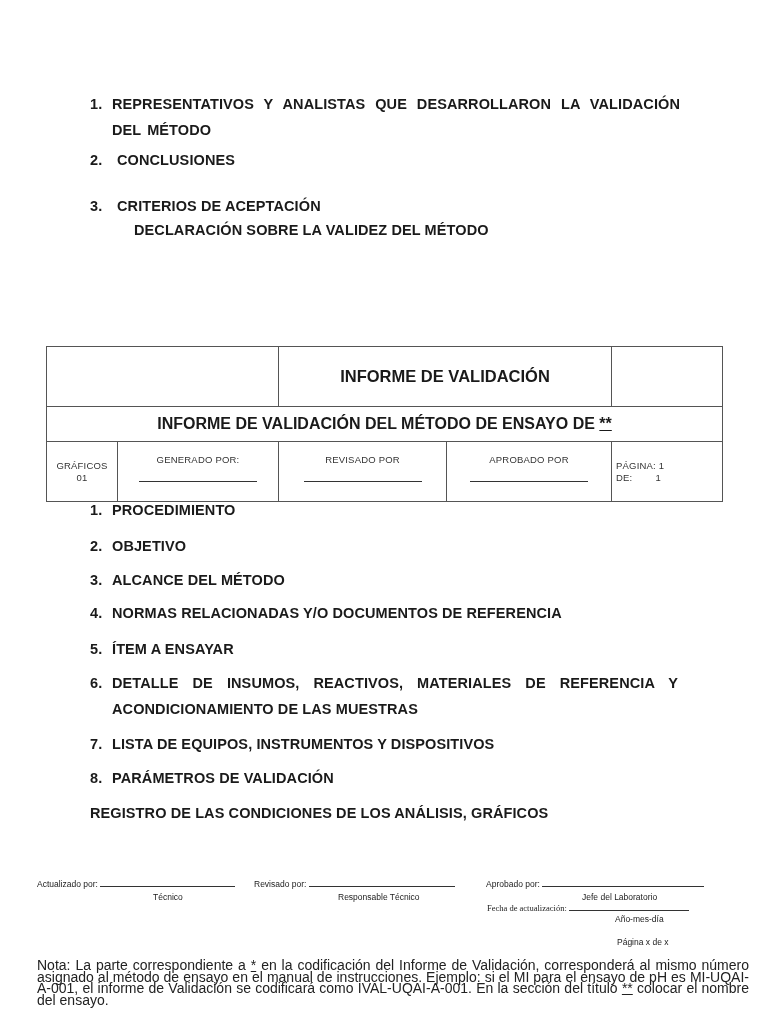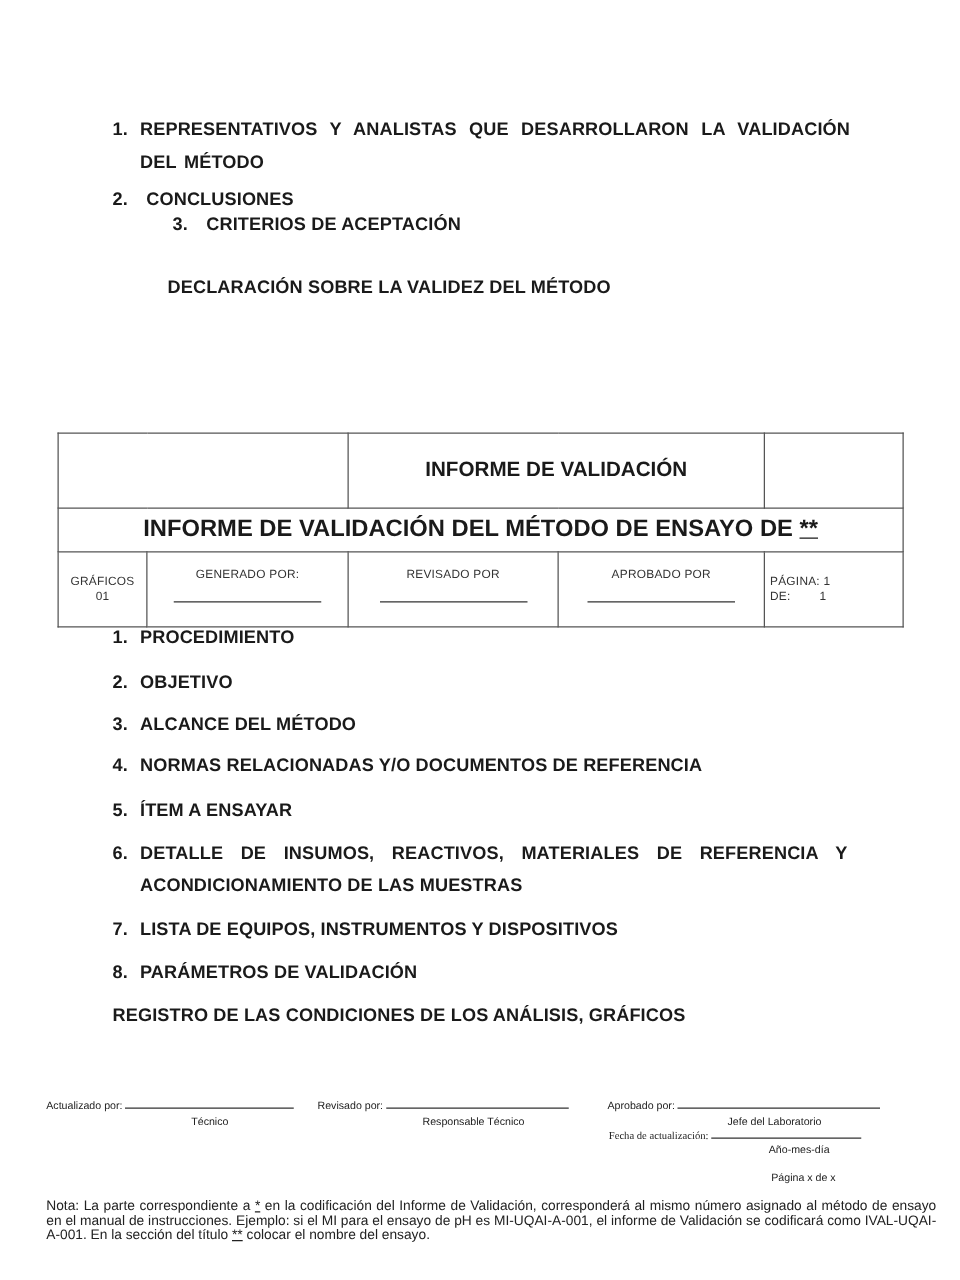--- a/index.html
+++ b/index.html
@@ -4,41 +4,41 @@
 <style>
   * { box-sizing: border-box; margin: 0; padding: 0; }
   html, body { width: 768px; height: 1024px; background: #ffffff; overflow: hidden; }
   body { position: relative; font-family: "Liberation Sans", sans-serif; color: #1a1a1a; }
   .item { position: absolute; font-weight: bold; font-size: 14.5px; letter-spacing: 0.1px; white-space: nowrap; }
   .item .num { display: inline-block; width: 22px; }
   .wrap { white-space: normal; text-align: justify; text-align-last: justify; line-height: 26px; }
   table.hdr { position: absolute; left: 46px; top: 346px; width: 677px; border-collapse: collapse; }
   table.hdr td { border: 1px solid #555; padding: 0; vertical-align: middle; }
   .hdr-title { font-weight: bold; font-size: 16.5px; text-align: center; }
-  .hdr-subtitle { font-weight: bold; font-size: 19px; text-align: center; }
+  .hdr-subtitle { font-weight: bold; font-size: 16px; text-align: center; }
   .small { font-size: 9.5px; color: #333; letter-spacing: 0.2px; }
   .sigline { display: block; margin: 16px auto 0; border-bottom: 1px solid #333; height: 1px; }
   .footer { position: absolute; font-size: 8.5px; color: #222; white-space: nowrap; }
   .uline { display: inline-block; border-bottom: 1px solid #333; vertical-align: baseline; }
-  .note { position: absolute; left: 37px; top: 960px; width: 712px; font-size: 11px; line-height: 11.5px; color: #222; text-align: justify; }
+  .note { position: absolute; left: 37px; top: 960px; width: 712px; font-size: 14px; line-height: 11.5px; color: #222; text-align: justify; }
   u { text-decoration: underline; }
 </style>
 </head>
 <body>
 
 <div class="item" style="left:90px; top:91px; width:590px;">
   <div class="wrap" style="display:flex; text-align:left; text-align-last:auto;">
     <span class="num">1.</span>
     <span style="flex:1; text-align:justify; text-align-last:left; white-space:normal; word-spacing:2px;">REPRESENTATIVOS Y ANALISTAS QUE DESARROLLARON LA VALIDACIÓN DEL MÉTODO</span>
   </div>
 </div>
 <div class="item" style="left:90px; top:152px;">
   <span class="num" style="width:27px;">2.</span><span>CONCLUSIONES</span>
 </div>
-<div class="item" style="left:90px; top:172px;margin-left:48px;">
+<div class="item" style="left:90px; top:198px;">
   <span class="num" style="width:27px;">3.</span><span>CRITERIOS DE ACEPTACIÓN</span>
 </div>
 <div class="item" style="left:94px; top:222px;margin-left:40px;">DECLARACIÓN SOBRE LA VALIDEZ DEL MÉTODO</div>
 
 <table class="hdr">
   <tbody>
       <tr style="height:60px;">
     <td colspan="2" style="width:169px;"></td>
     <td colspan="2" class="hdr-title">INFORME DE VALIDACIÓN</td>
     <td colspan="2" style="width:169px;"></td>

